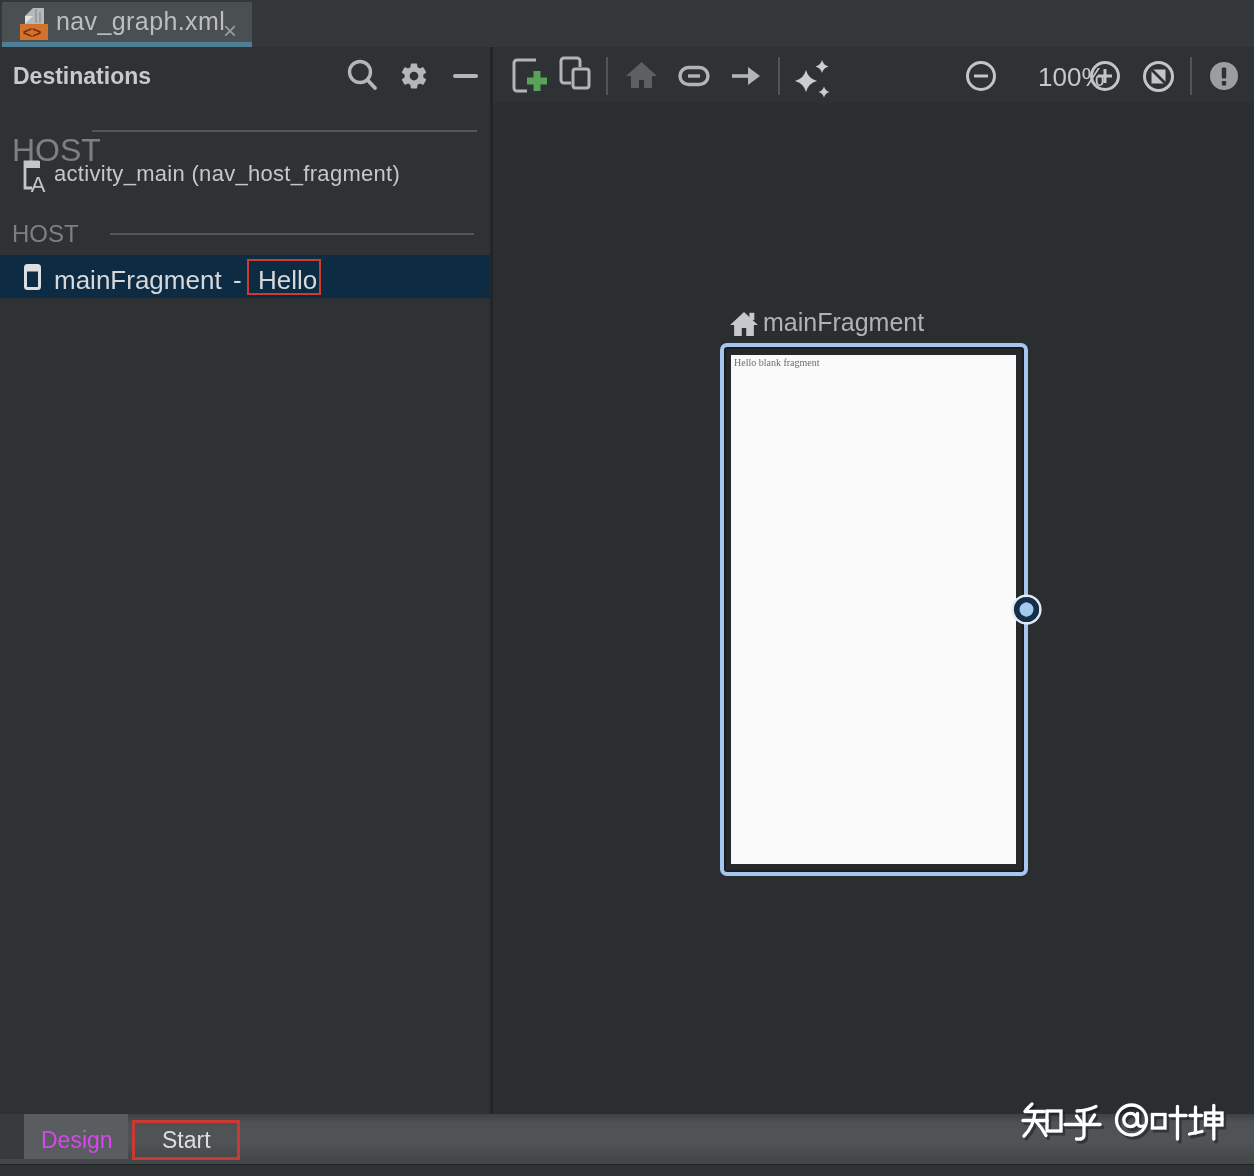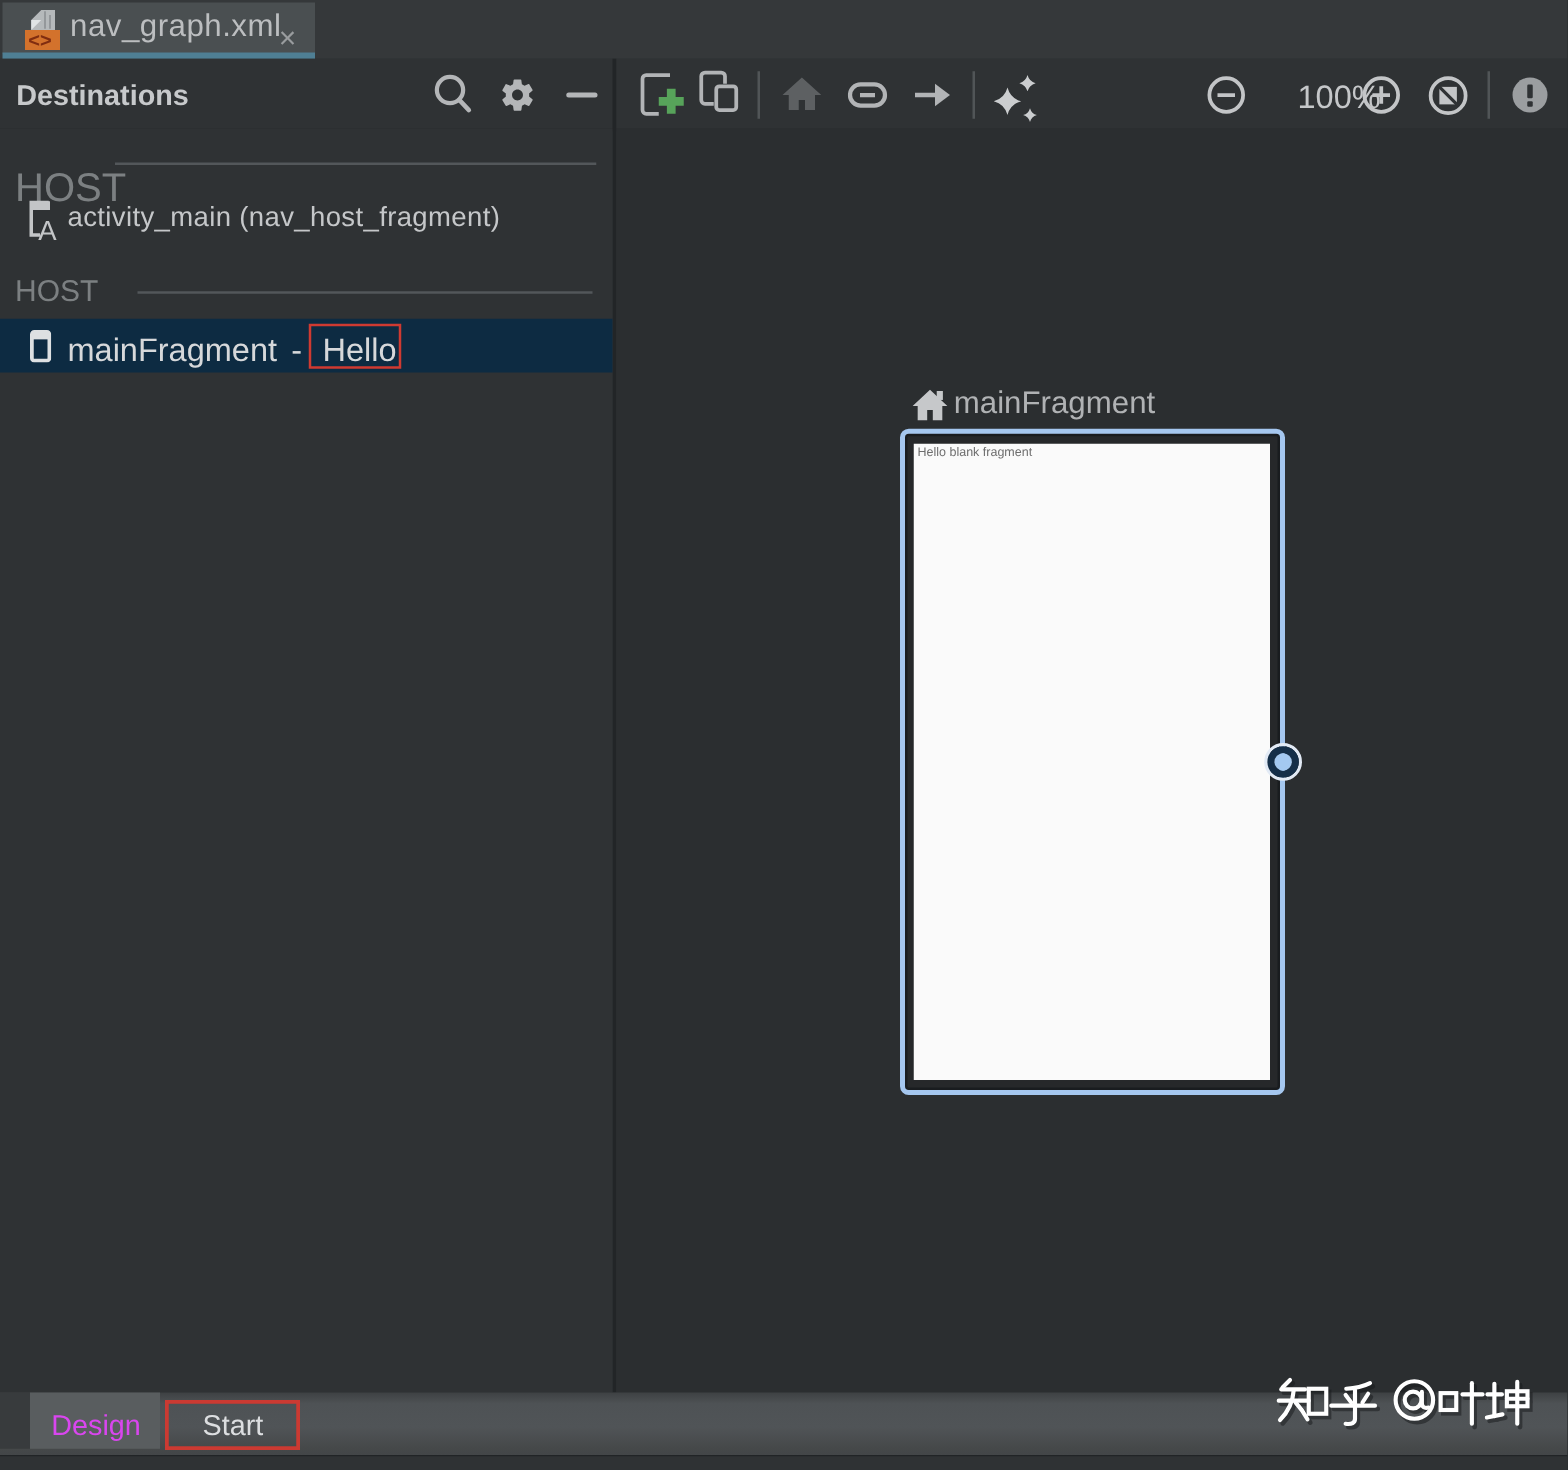--- a/index.html
+++ b/index.html
@@ -123,21 +123,21 @@
 
 <svg class="abs" style="left:729px;top:311px;" width="30" height="26" viewBox="0 0 33 29">
   <rect x="22.5" y="2" width="5.5" height="8" fill="#c6c8ca"></rect>
   <path d="M16.5 1 L32 15.5 h-4.5 v12.5 h-8.5 v-9 h-5 v9 h-8.5 v-12.5 h-4.5 z" fill="#c6c8ca"></path>
 </svg>
 <div class="abs" style="left:763px;top:308px;font-size:25px;color:#b0b2b4;">mainFragment</div>
 
 <div class="abs" style="left:720px;top:343px;width:308px;height:533px;border:4.5px solid #a5c7ef;border-radius:7px;box-sizing:border-box;background:#26282a;box-shadow:inset 0 0 0 2px #191c1f;"></div>
 
 <div class="abs" style="left:731px;top:355px;width:285px;height:509px;background:#fafafa;"></div>
-<div class="abs" style="left:734px;top:357px;font-size:10px;color:#6e6e6e;">Hello blank fragment</div>
+<div class="abs" style="left:734px;top:357px;font-size:10px;color:#6e6e6e;font-family:Liberation Serif, serif;">Hello blank fragment</div>
 
 <svg class="abs" style="left:1008px;top:591px;" width="37" height="37" viewBox="0 0 37 37">
   <circle cx="18.5" cy="18.5" r="13.8" fill="none" stroke="#e2eaf5" stroke-width="2.6"></circle>
   <circle cx="18.5" cy="18.5" r="9.8" fill="none" stroke="#152f49" stroke-width="5.6"></circle>
   <circle cx="18.5" cy="18.5" r="7" fill="#a4c9f1"></circle>
 </svg>
 
 <div class="abs" style="left:0;top:1114px;width:1254px;height:50px;background:linear-gradient(180deg,#3e4143 0%,#4e5255 18%,#505457 55%,#454849 90%,#434648 100%);"></div>
 <div class="abs" style="left:0;top:1114px;width:24px;height:45px;background:#383b3d;"></div>
 <div class="abs" style="left:24px;top:1114px;width:104px;height:45px;background:#595d5f;"></div>

